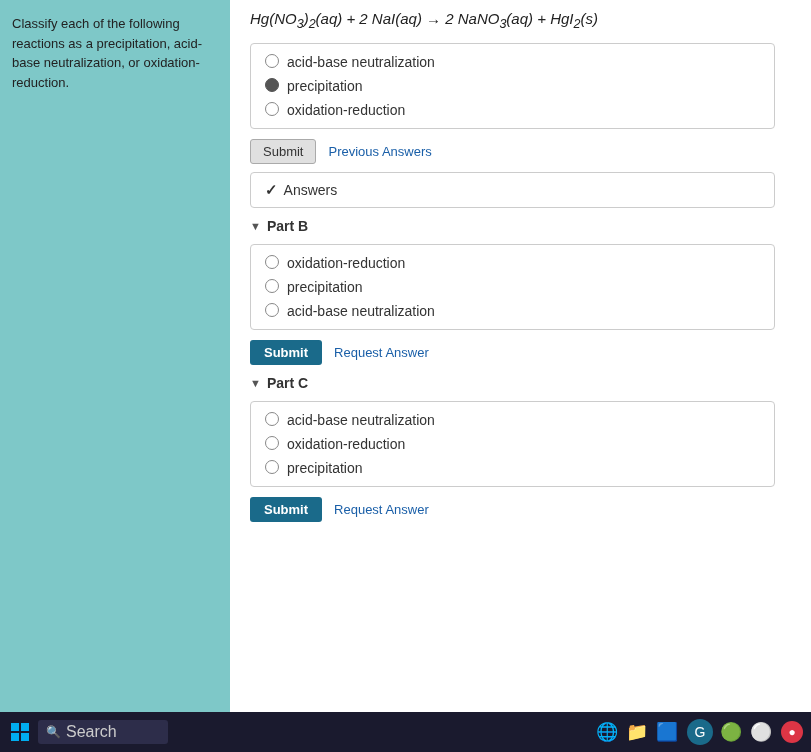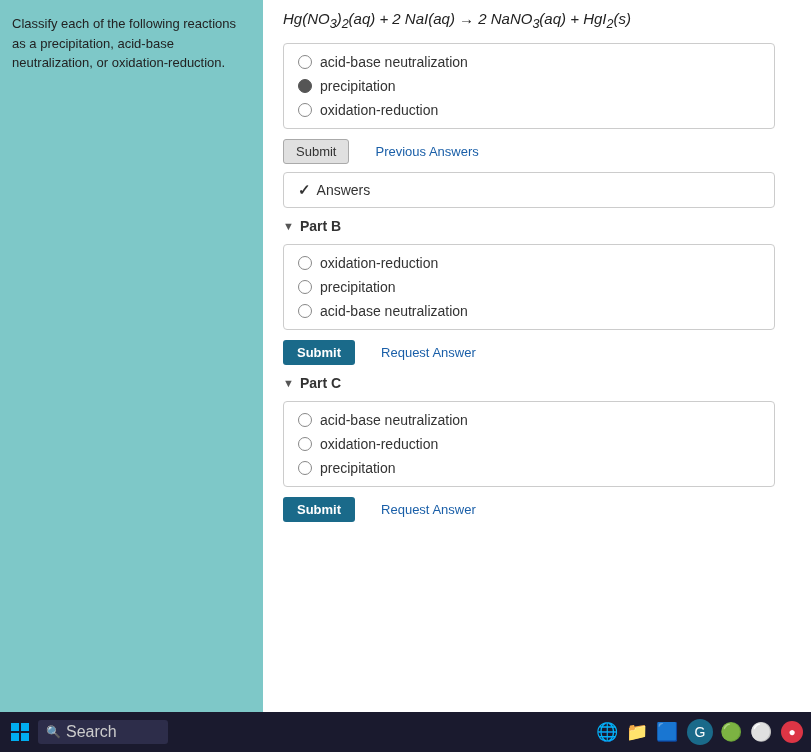--- a/index.html
+++ b/index.html
@@ -13,21 +13,21 @@
       flex-direction: column;
     }
 
     .main-content {
       display: flex;
       flex: 1;
       overflow: hidden;
     }
 
     .sidebar {
-      width: 263px;
+      width: 230px;
       background: #7ec8c8;
       padding: 14px 12px;
       flex-shrink: 0;
     }
 
     .sidebar-text {
       font-size: 13px;
       color: #222;
       line-height: 1.5;
     }
@@ -42,21 +42,21 @@
     .options-box {
       border: 1px solid #ccc;
       border-radius: 4px;
       padding: 10px 14px;
       margin-bottom: 10px;
       background: #fff;
     }
 
     .option-item {
       display: flex;
-      align-items: center;
+      align-items: flex-start;
       margin-bottom: 8px;
       font-size: 14px;
       color: #333;
     }
     .option-item:last-child { margin-bottom: 0; }
 
     .radio-circle {
       width: 14px;
       height: 14px;
       border-radius: 50%;
@@ -67,21 +67,21 @@
       background: #fff;
     }
     .radio-circle.selected {
       background: #555;
       border-color: #555;
     }
 
     .btn-row {
       display: flex;
       align-items: center;
-      gap: 26px;
+      gap: 12px;
       margin-bottom: 8px;
     }
 
     .btn-submit {
       background: #e0e0e0;
       border: 1px solid #aaa;
       border-radius: 3px;
       padding: 4px 12px;
       font-size: 13px;
       cursor: pointer;

